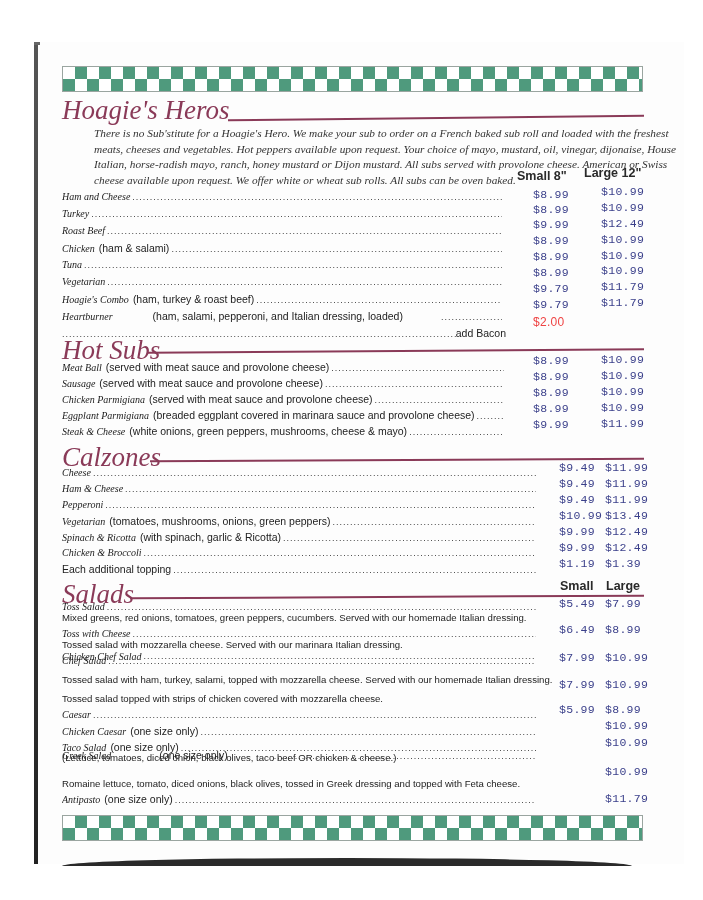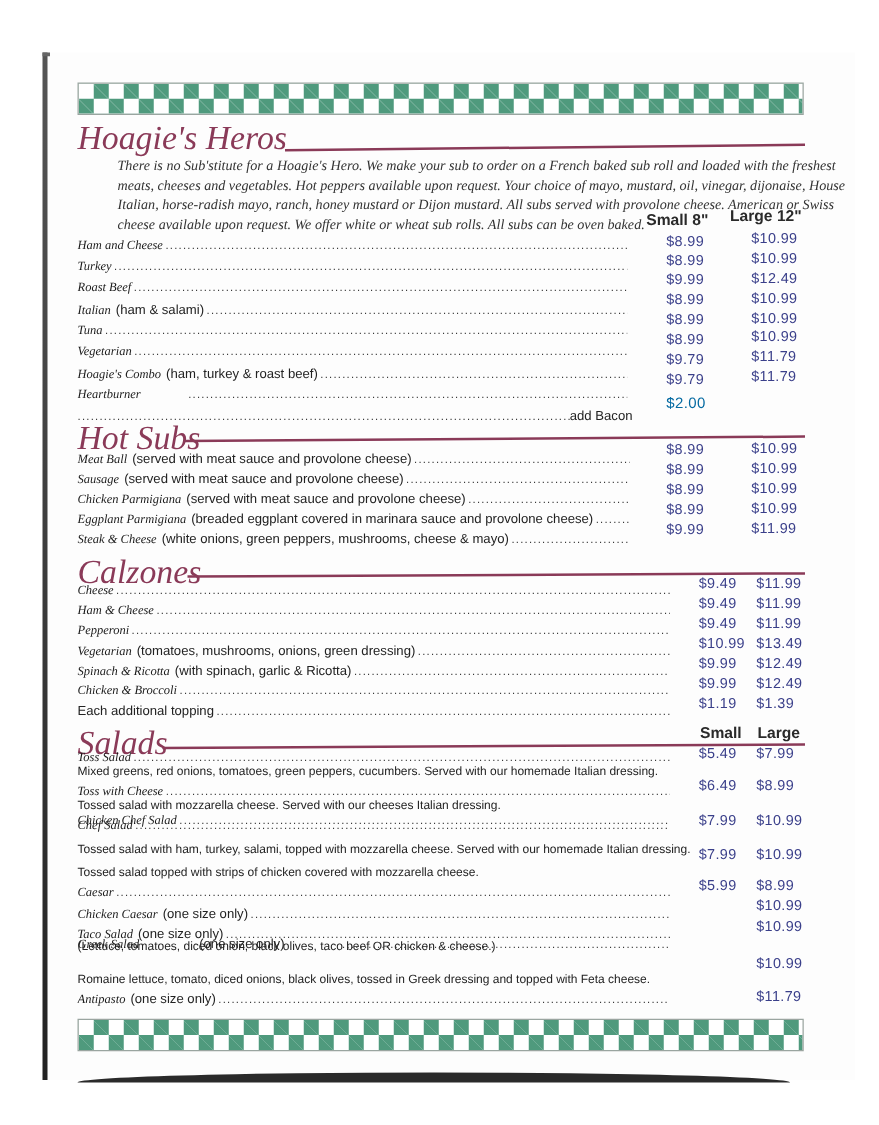--- a/index.html
+++ b/index.html
@@ -70,24 +70,24 @@
   .dots::before {
     content: "........................................................................................................................................................................................................";
   }
   .tail { font-size: 10.5px; color: #222; }
 
   .sub {
     position: absolute; left: 62px; font-size: 9.6px; color: #222; white-space: nowrap;
   }
 
   .price {
-    position: absolute; font-family: Liberation Sans, sans-serif; font-size: 11.5px;
+    position: absolute; font-family: Liberation Mono, monospace; font-size: 11.5px;
     color: #3a3f8a; letter-spacing: 0.3px;
   }
-  .price.printed { font-family: "Liberation Sans", sans-serif; color: #0369a1; font-size: 12px; }
+  .price.printed { font-family: "Liberation Sans", sans-serif; color: #ef4444; font-size: 12px; }
 </style>
 </head>
 <body>
 
 <div class="page"></div>
 <div class="page-edge-left"></div>
 <div class="page-edge-top"></div>
 <div class="page-edge-bottom"></div>
 
 <div class="checker top"></div>
@@ -104,39 +104,40 @@
   </div>
 <div class="row" style="top:208px; width:440px;">
     <span class="name">Turkey</span>
     <span class="dots"></span>
   </div>
 <div class="row" style="top:225px; width:440px;">
     <span class="name">Roast Beef</span>
     <span class="dots"></span>
   </div>
 <div class="row" style="top:242px; width:440px;">
-    <span class="name">Italian</span>
+    <span class="name">Chicken</span>
     <span class="desc">(ham &amp; salami)</span>
     <span class="dots"></span>
   </div>
 <div class="row" style="top:259px; width:440px;">
     <span class="name">Tuna</span>
     <span class="dots"></span>
   </div>
 <div class="row" style="top:276px; width:440px;">
     <span class="name">Vegetarian</span>
     <span class="dots"></span>
   </div>
 <div class="row" style="top:293px; width:440px;">
     <span class="name">Hoagie's Combo</span>
     <span class="desc">(ham, turkey &amp; roast beef)</span>
     <span class="dots"></span>
   </div>
 <div class="row" style="top:310px; width:440px;gap:36px;">
     <span class="name">Heartburner</span>
+    <span class="desc">(ham, salami, pepperoni, and Italian dressing, loaded)</span>
     <span class="dots"></span>
   </div>
 <div class="row" style="top:327px; width:444px;">
     <span class="dots" style="margin-left:0"></span>
     <span class="tail">add Bacon</span>
   </div>
 
 <div class="price" style="left:533px; top:188px;">$8.99</div>
 <div class="price" style="left:601px; top:185px;">$10.99</div>
 <div class="price" style="left:533px; top:203px;">$8.99</div>
@@ -205,21 +206,21 @@
 <div class="row" style="top:483px; width:474px;">
     <span class="name">Ham &amp; Cheese</span>
     <span class="dots"></span>
   </div>
 <div class="row" style="top:499px; width:474px;">
     <span class="name">Pepperoni</span>
     <span class="dots"></span>
   </div>
 <div class="row" style="top:515px; width:474px;">
     <span class="name">Vegetarian</span>
-    <span class="desc">(tomatoes, mushrooms, onions, green dressing)</span>
+    <span class="desc">(tomatoes, mushrooms, onions, green peppers)</span>
     <span class="dots"></span>
   </div>
 <div class="row" style="top:531px; width:474px;">
     <span class="name">Spinach &amp; Ricotta</span>
     <span class="desc">(with spinach, garlic &amp; Ricotta)</span>
     <span class="dots"></span>
   </div>
 <div class="row" style="top:547px; width:474px;">
     <span class="name">Chicken &amp; Broccoli</span>
     <span class="dots"></span>
@@ -251,21 +252,21 @@
 
 <div class="row" style="top:601px; width:474px;">
     <span class="name">Toss Salad</span>
     <span class="dots"></span>
   </div>
 <div class="sub" style="top:612px;">Mixed greens, red onions, tomatoes, green peppers, cucumbers. Served with our homemade Italian dressing.</div>
 <div class="row" style="top:628px; width:474px;">
     <span class="name">Toss with Cheese</span>
     <span class="dots"></span>
   </div>
-<div class="sub" style="top:639px;">Tossed salad with mozzarella cheese. Served with our cheeses Italian dressing.</div>
+<div class="sub" style="top:639px;">Tossed salad with mozzarella cheese. Served with our marinara Italian dressing.</div>
 <div class="row" style="top:655px; width:474px;">
     <span class="name">Chef Salad</span>
     <span class="dots"></span>
   </div>
 <div class="sub" style="top:674px;">Tossed salad with ham, turkey, salami, topped with mozzarella cheese. Served with our homemade Italian dressing.</div>
 <div class="row" style="top:648px; width:474px;align-items:center;">
     <span class="name">Chicken Chef Salad</span>
     <span class="dots"></span>
   </div>
 <div class="sub" style="top:693px;">Tossed salad topped with strips of chicken covered with mozzarella cheese.</div>

